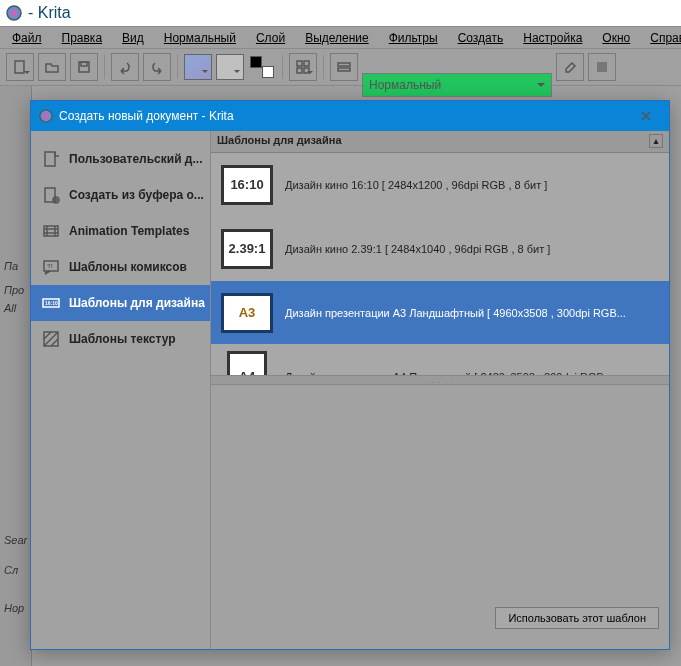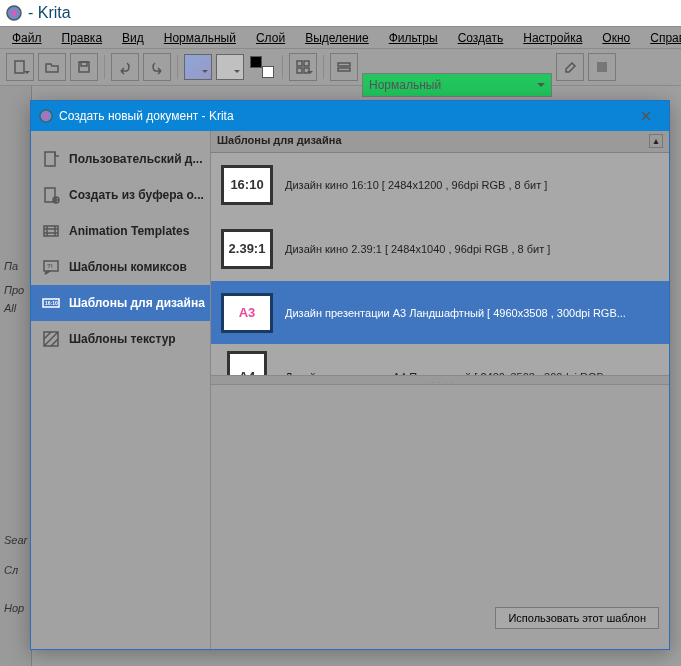--- a/index.html
+++ b/index.html
@@ -47,21 +47,21 @@
   .sidebar-item .sicon { width:20px; height:20px; flex-shrink:0; display:flex; align-items:center; justify-content:center; }
 
   
   .right-panel { flex:1; display:flex; flex-direction:column; background:#a2a2a2; }
   .panel-header { height: 22px; background:#9a9a9a; border-bottom:1px solid #808080; font-size:11px; font-weight:bold; color:#222; padding: 3px 6px; display:flex; justify-content:space-between;}
   .panel-header .up { width:14px; height:14px; border:1px solid #777; display:flex; align-items:center; justify-content:center; font-size:9px;}
   .template-list { flex:1; background:#a8a8a8; overflow:hidden; }
   .template-item { height: 64px; background:#a8a8a8; display:flex; align-items:center; gap:12px; padding:0 10px; font-size:11px; color:#222; border-bottom:1px solid #a8a8a8; cursor:pointer;}
   .template-item.selected { background:#4076c0; color:#fff; }
   .template-item .ticon { width:52px; height:40px; border:3px solid #333; background:#fff; display:flex; align-items:center; justify-content:center; font-weight:bold; font-size:13px; color:#333; flex-shrink:0;}
-  .template-item.selected .ticon { border-color:#1a3a66; color:#ec4899; background:#fff;}
+  .template-item.selected .ticon { border-color:#1a3a66; color:#a16207; background:#fff;}
   .template-item .ticon.portrait { width:40px; height:52px; margin: 0 6px;}
   .list-grip { height:10px; text-align:center; color:#777; font-size:8px; letter-spacing:1px; border-top:1px solid #888; border-bottom:1px solid #888; background:#9a9a9a;}
   .panel-footer { height: 42px; display:flex; align-items:flex-start; justify-content:flex-end; padding: 0 10px;}
   .use-btn { padding: 4px 12px; font-size:11px; background:#a8a8a8; border:1px solid #777; cursor:pointer; }
 
   svg { stroke:#555; fill:none; stroke-width:1.5; }
   .sidebar-item.selected svg { stroke:#fff; }
 </style>
 </head>
 <body>

